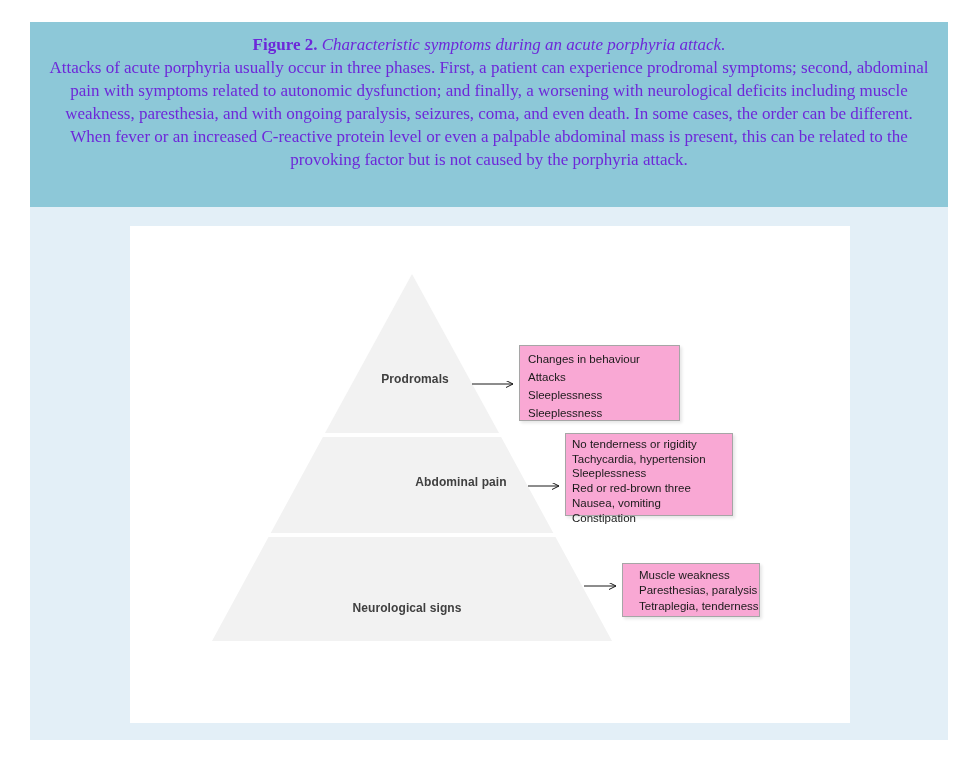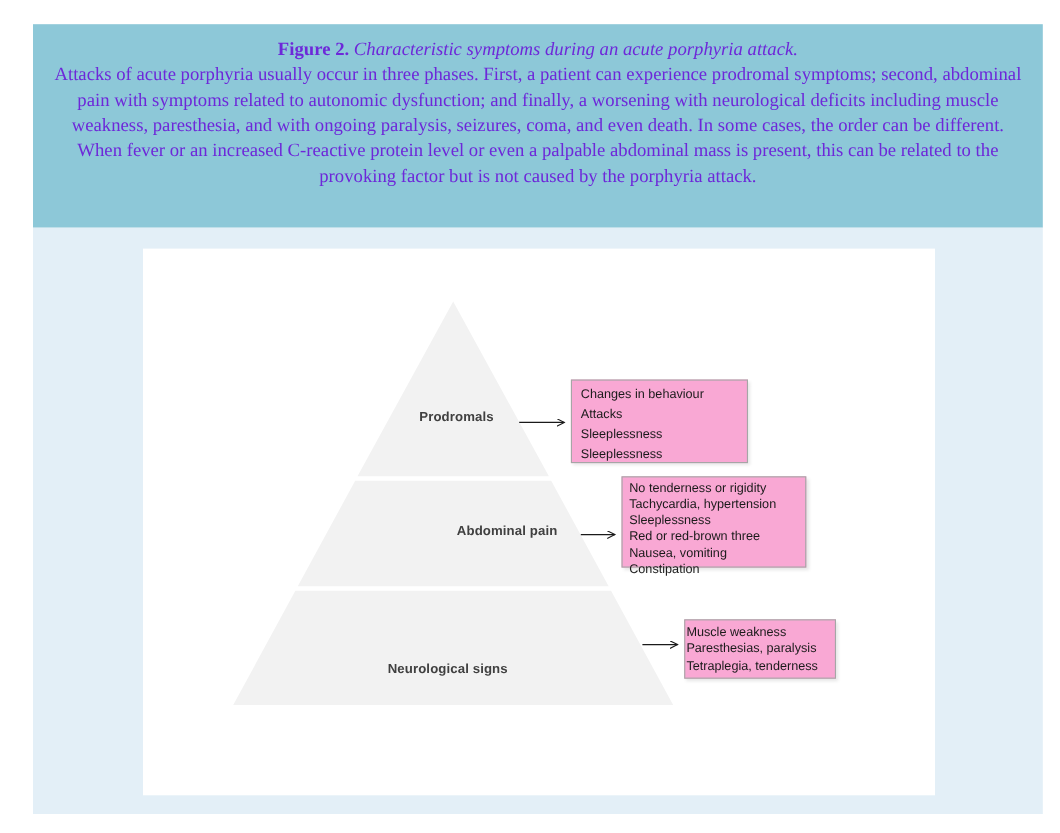--- a/index.html
+++ b/index.html
@@ -56,21 +56,21 @@
     position:absolute;
     background:#f9a8d4;
     border:1px solid #a6a6a6;
     box-sizing:border-box;
     box-shadow:2px 2px 3px rgba(0,0,0,0.10);
     color:#1a1a1a;
     font-size:11.5px;
   }
   #symptom-box-0{left:519px;top:345px;width:161px;height:76px;padding:4px 6px 0 8px;line-height:18px;}
   #symptom-box-1{left:565px;top:433px;width:168px;height:83px;padding:3px 5px 0 6px;line-height:14.7px;}
-  #symptom-box-2{left:622px;top:563px;width:138px;height:54px;padding:4px 4px 0 1px;line-height:15.4px;}
+  #symptom-box-2{left:622px;top:563px;width:138px;height:54px;padding:4px 4px 0 16px;line-height:15.4px;}
   .symptom-line{white-space:nowrap;}
 </style>
 </head>
 <body>
 
 <div class="page">
 
   <div class="caption-box">
     <div class="caption-title-line">
       <span class="caption-label">Figure 2.</span>

